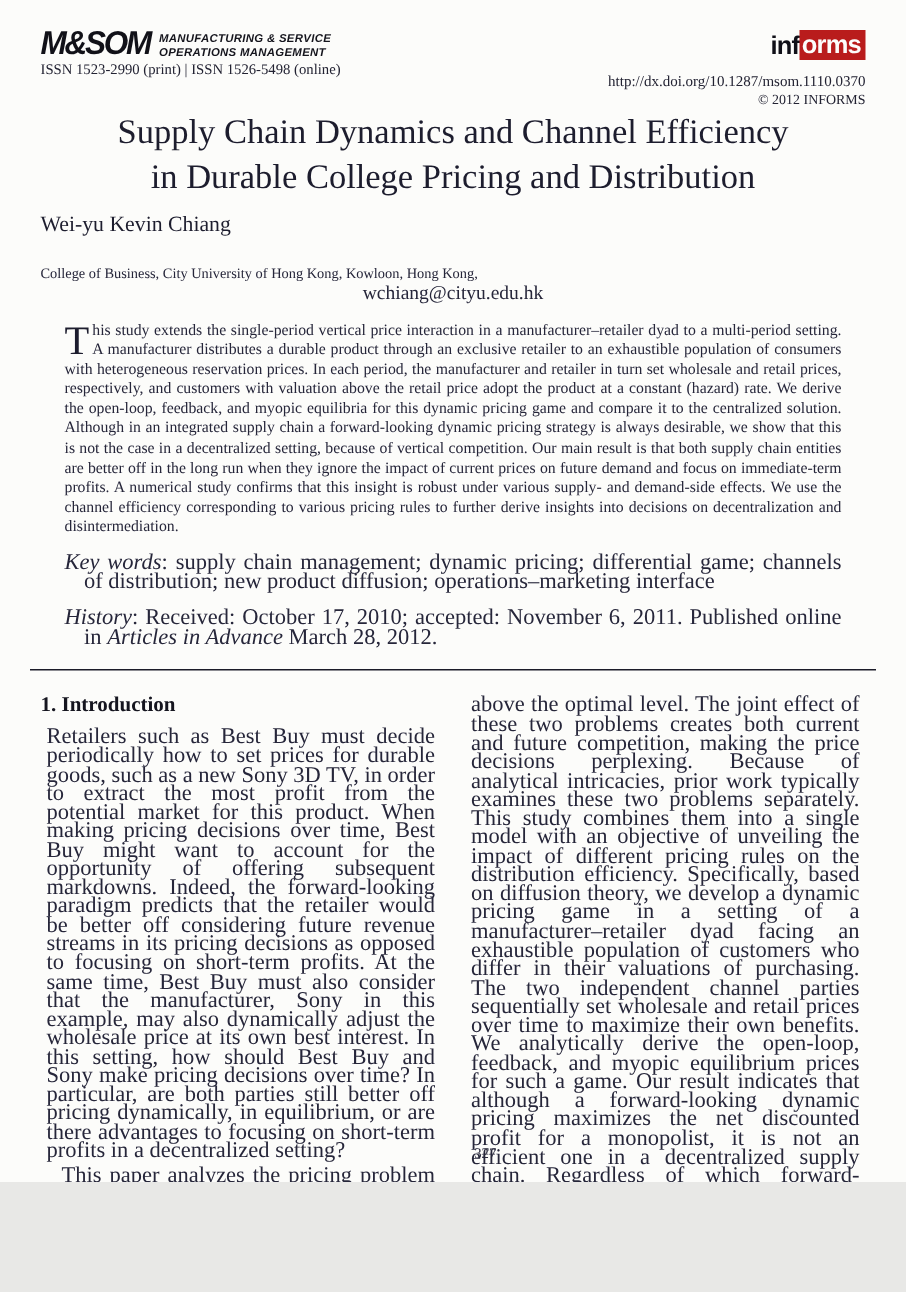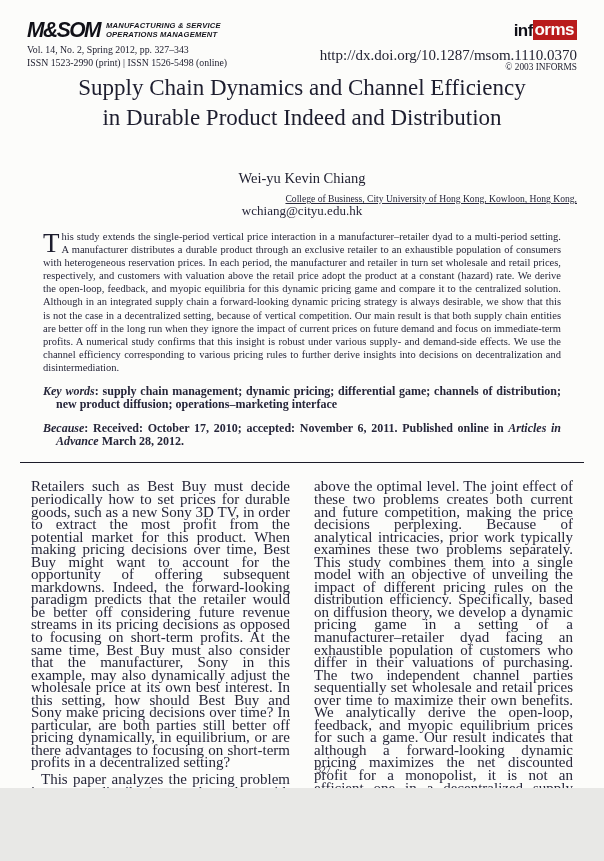--- a/index.html
+++ b/index.html
@@ -33,48 +33,47 @@
   .volline{font-size:9.8px;line-height:13px;margin-top:3px;color:#222232;}
   .issnline{font-size:9.8px;line-height:13px;color:#222232;}
   .hdr-right{display:flex;flex-direction:column;align-items:flex-end;}
   .informs-logo{
     display:inline-flex;align-items:center;
     font-family:"Liberation Sans", sans-serif;
     font-weight:800;font-size:17px;line-height:19px;letter-spacing:-.5px;
   }
   .informs-in{color:#101018;padding-right:.5px;}
   .informs-box{background:#b91c1c;color:#fcfcfa;padding:0 3px 1px 1px;}
-  .doiline{font-size:15px;line-height:12px;margin-top:9px;color:#222232;}
+  .doiline{font-size:10px;line-height:12px;margin-top:9px;color:#222232;}
   .copyline{font-size:9.3px;line-height:12px;color:#222232;}
   
   .title{
     text-align:center;
     font-size:23px;line-height:30px;font-weight:400;color:#1d1d2e;
   }
-  .author{margin-top:36px;text-align:center;font-size:14.5px;line-height:18px;color:#1d1d2e;}
-  .affil{margin-top:6px;text-align:right;font-size:9.6px;line-height:12px;color:#26263a;text-decoration:underline;}
+  .author{margin-top:8px;text-align:left;font-size:14.5px;line-height:18px;color:#1d1d2e;}
+  .affil{margin-top:18px;text-align:left;font-size:9.6px;line-height:12px;color:#26263a;}
   .email{text-align:center;font-size:13px;line-height:12px;color:#26263a;}
   
   .abstract{
     margin:13px 16px 0 16px;
     font-size:10.5px;line-height:13.1px;
     text-align:justify;
   }
   .dropcap{
     float:left;
     font-size:27px;line-height:24px;
     padding:1px 2px 0 0;
     color:#1d1d2e;
   }
   .kw{
     margin:11px 16px 0 16px;
-    font-size:12px;line-height:13.1px;
+    font-size:15px;line-height:13.1px;
     padding-left:13px;text-indent:-13px;
     text-align:justify;
-    font-weight:bold;
   }
   .kw .lbl{font-style:italic;}
   .ital{font-style:italic;}
   .rule{
     margin:14px -7px 0 -7px;
     border-top:1.6px solid #1b1b28;
     height:0;
   }
   
   .cols{display:flex;gap:16px;margin-top:13px;}
@@ -100,58 +99,58 @@
 
   <div class="hdr">
     <div class="hdr-left">
       <div class="logo-row">
         <span class="msom-mark">M&amp;SOM</span>
         <span class="jname">
           <span>MANUFACTURING &amp; SERVICE</span><br>
           <span>OPERATIONS MANAGEMENT</span>
         </span>
       </div>
-      <div class="volline">Vol. 14, No. 2, Spring 2012, pp. 327–343</div>
       <div class="issnline">ISSN 1523-2990 (print) | ISSN 1526-5498 (online)</div>
     </div>
     <div class="hdr-right">
       <span class="informs-logo">
         <span class="informs-in">inf</span>
         <span class="informs-box">orms</span>
       </span>
       <div class="doiline">http://dx.doi.org/10.1287/msom.1110.0370</div>
-      <div class="copyline">© 2003 INFORMS</div>
+      <div class="copyline">© 2012 INFORMS</div>
     </div>
   </div>
 
   <div class="title">
     <span>Supply Chain Dynamics and Channel Efficiency</span><br>
-    <span>in Durable Product Indeed and Distribution</span>
+    <span>in Durable College Pricing and Distribution</span>
   </div>
 
   <div class="author">Wei-yu Kevin Chiang</div>
   <div class="affil">College of Business, City University of Hong Kong, Kowloon, Hong Kong,</div>
   <div class="email">wchiang@cityu.edu.hk</div>
 
   <div class="abstract">
     <span class="dropcap">T</span><span>his study extends the single-period vertical price interaction in a manufacturer–retailer dyad to a multi-period setting. A manufacturer distributes a durable product through an exclusive retailer to an exhaustible population of consumers with heterogeneous reservation prices. In each period, the manufacturer and retailer in turn set wholesale and retail prices, respectively, and customers with valuation above the retail price adopt the product at a constant (hazard) rate. We derive the open-loop, feedback, and myopic equilibria for this dynamic pricing game and compare it to the centralized solution. Although in an integrated supply chain a forward-looking dynamic pricing strategy is always desirable, we show that this is not the case in a decentralized setting, because of vertical competition. Our main result is that both supply chain entities are better off in the long run when they ignore the impact of current prices on future demand and focus on immediate-term profits. A numerical study confirms that this insight is robust under various supply- and demand-side effects. We use the channel efficiency corresponding to various pricing rules to further derive insights into decisions on decentralization and disintermediation.</span>
   </div>
 
   <div class="kw">
     <span class="lbl">Key words</span><span>:  supply chain management; dynamic pricing; differential game; channels of distribution; new product diffusion; operations–marketing interface</span>
   </div>
 
   <div class="kw">
-    <span class="lbl">Because</span><span>:  Received: October 17, 2010; accepted: November 6, 2011. Published online in </span><span class="ital">Articles in Advance</span><span> March 28, 2012.</span>
+    <span class="lbl">History</span><span>:  Received: October 17, 2010; accepted: November 6, 2011. Published online in </span><span class="ital">Articles in Advance</span><span> March 28, 2012.</span>
   </div>
 
   <div class="rule"></div>
 
   <div class="cols">
     <div class="col">
+      <div class="sec-head">1.   Introduction</div>
       <p class="body-p">Retailers such as Best Buy must decide periodically how to set prices for durable goods, such as a new Sony 3D TV, in order to extract the most profit from the potential market for this product. When making pricing decisions over time, Best Buy might want to account for the opportunity of offering subsequent markdowns. Indeed, the forward-looking paradigm predicts that the retailer would be better off considering future revenue streams in its pricing decisions as opposed to focusing on short-term profits. At the same time, Best Buy must also consider that the manufacturer, Sony in this example, may also dynamically adjust the wholesale price at its own best interest. In this setting, how should Best Buy and Sony make pricing decisions over time? In particular, are both parties still better off pricing dynamically, in equilibrium, or are there advantages to focusing on short-term profits in a decentralized setting?</p>
       <p class="body-p indent">This paper analyzes the pricing problem in a distribution channel with intertemporal demand. This problem is challenging because channel members have to deal with the dynamic pricing problem and double marginalization at the same time. Double marginalization (Spengler 1950) occurs when an upstream firm, as a result of charging a wholesale price above the marginal cost, induces its intermediary to set a price</p>
     </div>
     <div class="col">
       <p class="body-p">above the optimal level. The joint effect of these two problems creates both current and future competition, making the price decisions perplexing. Because of analytical intricacies, prior work typically examines these two problems separately. This study combines them into a single model with an objective of unveiling the impact of different pricing rules on the distribution efficiency. Specifically, based on diffusion theory, we develop a dynamic pricing game in a setting of a manufacturer–retailer dyad facing an exhaustible population of customers who differ in their valuations of purchasing. The two independent channel parties sequentially set wholesale and retail prices over time to maximize their own benefits. We analytically derive the open-loop, feedback, and myopic equilibrium prices for such a game. Our result indicates that although a forward-looking dynamic pricing maximizes the net discounted profit for a monopolist, it is not an efficient one in a decentralized supply chain. Regardless of which forward-looking equilibrium concept is applied, the manufacturer and the retailer register a higher profit when they both act myopically, basing their price decisions on immediate-term profitability. Ironically, the overpricing result induced by double marginalization can be mitigated by the myopic behavior because of its ignorance of using time to discriminate heterogeneous customers.</p>
     </div>
   </div>
 
   <div class="footer-page">327</div>
 

